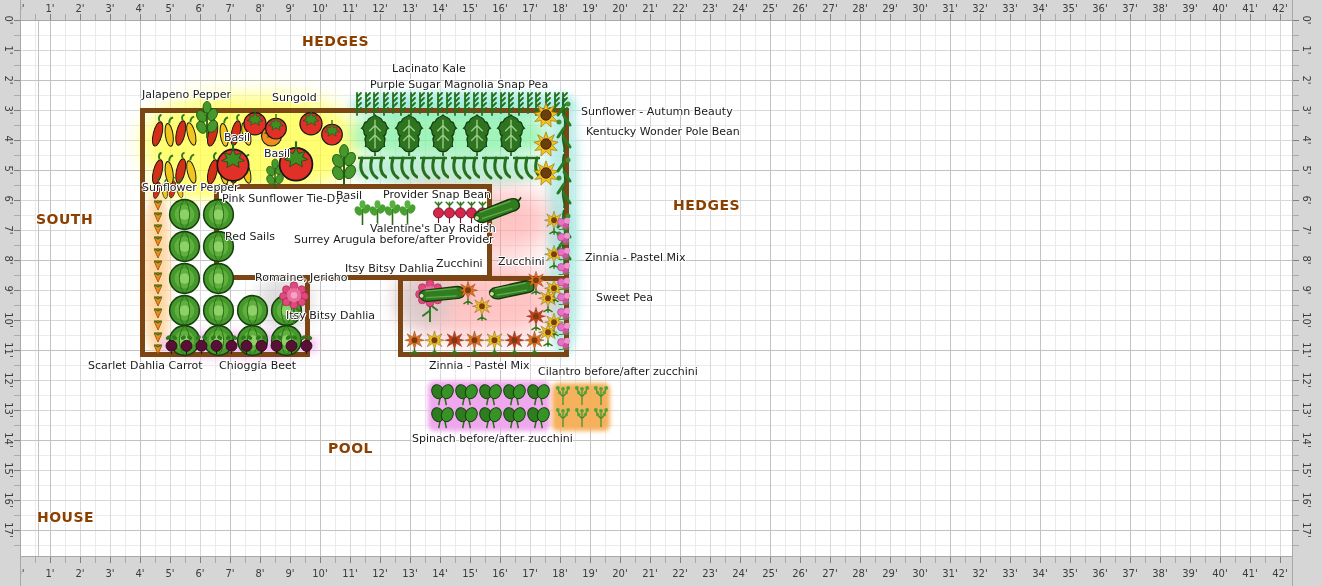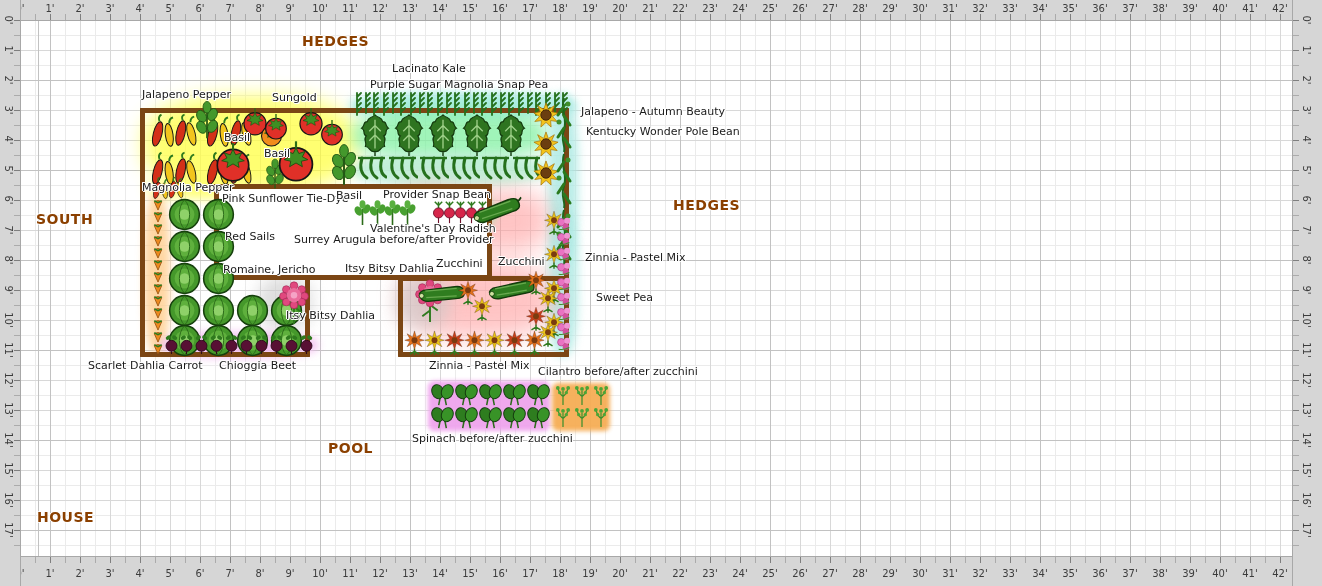--- a/index.html
+++ b/index.html
@@ -620,32 +620,32 @@
         </svg>
         <svg class="stamp" style="left: 573px; top: 387px; width: 16px; height: 21px;">
           <use href="#s-cilantro"></use>
         </svg>
       </div>
     <div id="labels">
         <div class="plabel" style="left: 122px; top: 68px;">Jalapeno Pepper</div>
         <div class="plabel" style="left: 252px; top: 71px;">Sungold</div>
         <div class="plabel" style="left: 372px; top: 42px;">Lacinato Kale</div>
         <div class="plabel" style="left: 350px; top: 58px;">Purple Sugar Magnolia Snap Pea</div>
-        <div class="plabel" style="left: 561px; top: 85px;">Jalapeno - Autumn Beauty</div>
+        <div class="plabel" style="left: 561px; top: 85px;">Sunflower - Autumn Beauty</div>
         <div class="plabel" style="left: 566px; top: 105px;">Kentucky Wonder Pole Bean</div>
         <div class="plabel" style="left: 204px; top: 111px;">Basil</div>
         <div class="plabel" style="left: 244px; top: 127px;">Basil</div>
-        <div class="plabel" style="left: 122px; top: 161px;">Magnolia Pepper</div>
+        <div class="plabel" style="left: 122px; top: 161px;">Sunflower Pepper</div>
         <div class="plabel" style="left: 202px; top: 172px;">Pink Sunflower Tie-Dye</div>
         <div class="plabel" style="left: 316px; top: 169px;">Basil</div>
         <div class="plabel" style="left: 363px; top: 168px;">Provider Snap Bean</div>
         <div class="plabel" style="left: 350px; top: 202px; text-align: center;">Valentine's Day Radish</div>
         <div class="plabel" style="left: 205px; top: 210px;">Red Sails</div>
         <div class="plabel" style="left: 274px; top: 213px;">Surrey Arugula before/after Provider</div>
-        <div class="plabel" style="left: 203px; top: 243px;">Romaine, Jericho</div>
+        <div class="plabel" style="left: 203px; top: 251px; padding-left: 32px;">Romaine, Jericho</div>
         <div class="plabel" style="left: 325px; top: 242px;">Itsy Bitsy Dahlia</div>
         <div class="plabel" style="left: 416px; top: 237px;">Zucchini</div>
         <div class="plabel" style="left: 478px; top: 235px;">Zucchini</div>
         <div class="plabel" style="left: 266px; top: 289px;">Itsy Bitsy Dahlia</div>
         <div class="plabel" style="left: 68px; top: 339px;">Scarlet Dahlia Carrot</div>
         <div class="plabel" style="left: 199px; top: 339px;">Chioggia Beet</div>
         <div class="plabel" style="left: 565px; top: 231px;">Zinnia - Pastel Mix</div>
         <div class="plabel" style="left: 576px; top: 271px;">Sweet Pea</div>
         <div class="plabel" style="left: 409px; top: 339px;">Zinnia - Pastel Mix</div>
         <div class="plabel" style="left: 518px; top: 345px;">Cilantro before/after zucchini</div>

